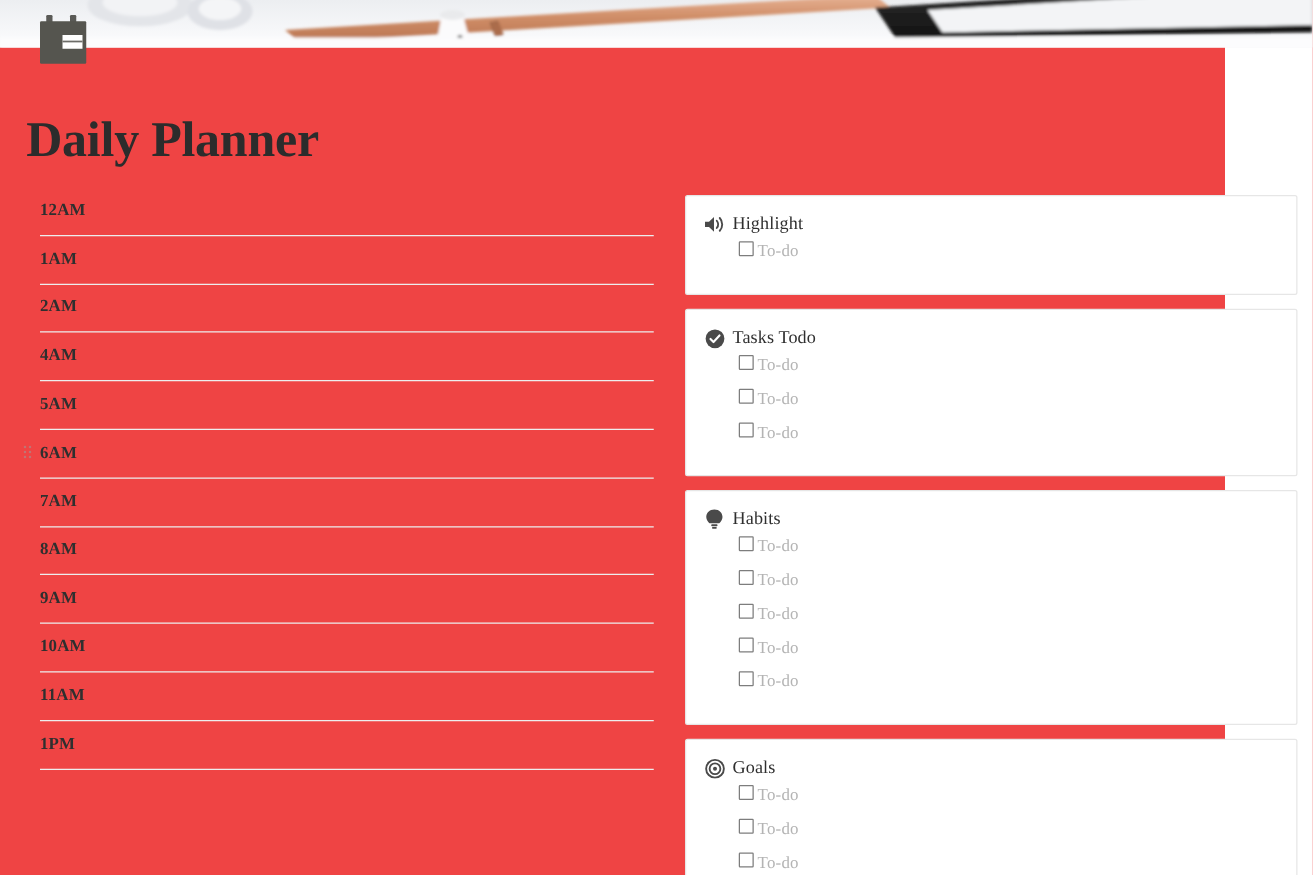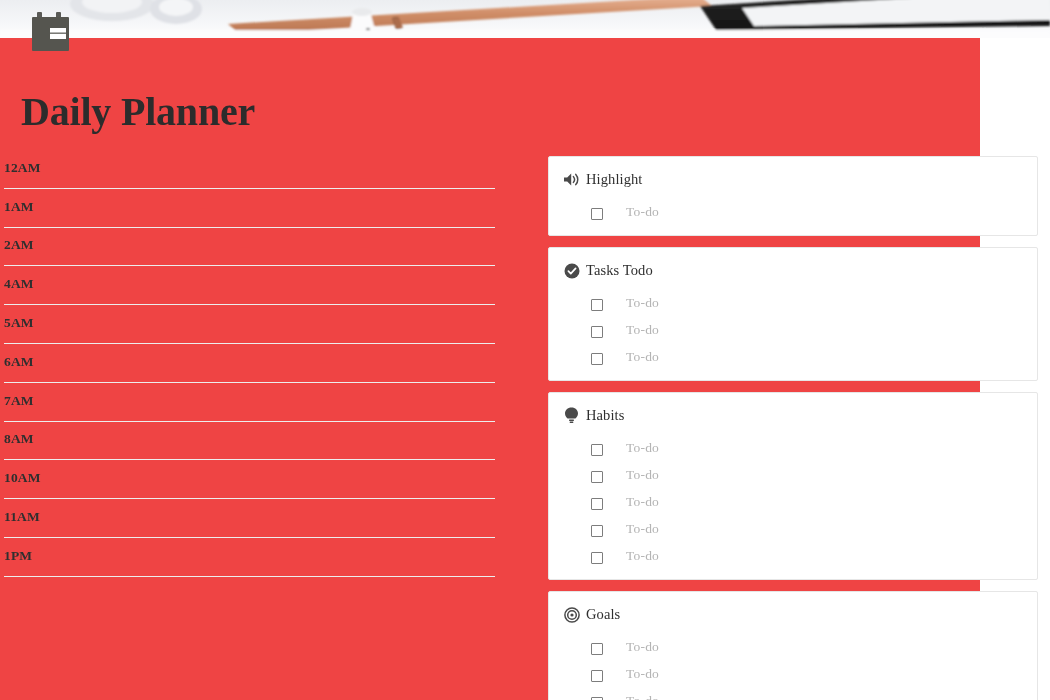--- a/index.html
+++ b/index.html
@@ -48,21 +48,21 @@
   }
 
   
   .hours {
     position: absolute; left: 0; top: 0;
     width: 520px;
   }
   .hour-row {
     position: relative;
     height: 38.8px;
-    margin-left: 4px;
+    margin-left: 32px;
     width: 491px;
     border-bottom: 1px solid #ededed;
     display: flex;
     align-items: center;
   }
   .hour-row:first-child { border-top: none; }
   .hour-label {
     font-size: 13.5px;
     font-weight: 700;
     color: #2f2f2f;
@@ -113,22 +113,22 @@
   .card-icon svg { display:block; }
   .card-title {
     font-size: 14.5px;
     color: #2f2f2f;
     letter-spacing: 0.1px;
     line-height: 17px;
   }
   .todo-list { padding-left: 28px; }
   .todo-row {
     display: flex;
-    align-items: flex-end;
-    gap: 23px;
+    align-items: flex-start;
+    gap: 3px;
     height: 27px;
   }
   .checkbox {
     width: 12px; height: 12px;
     flex: 0 0 12px;
     border: 1.4px solid #7d7d7d;
     border-radius: 1px;
     background: #fff;
   }
   .todo-text {
@@ -224,20 +224,23 @@
           </div>
           <div class="hour-label">6AM</div>
         </div>
         <div class="hour-row">
           <div class="hour-label">7AM</div>
         </div>
         <div class="hour-row">
           <div class="hour-label">8AM</div>
         </div>
         <div class="hour-row">
+          <div class="hour-label">9AM</div>
+        </div>
+        <div class="hour-row">
           <div class="hour-label">10AM</div>
         </div>
         <div class="hour-row">
           <div class="hour-label">11AM</div>
         </div>
         <div class="hour-row">
           <div class="hour-label">1PM</div>
         </div>
       </div>
 

